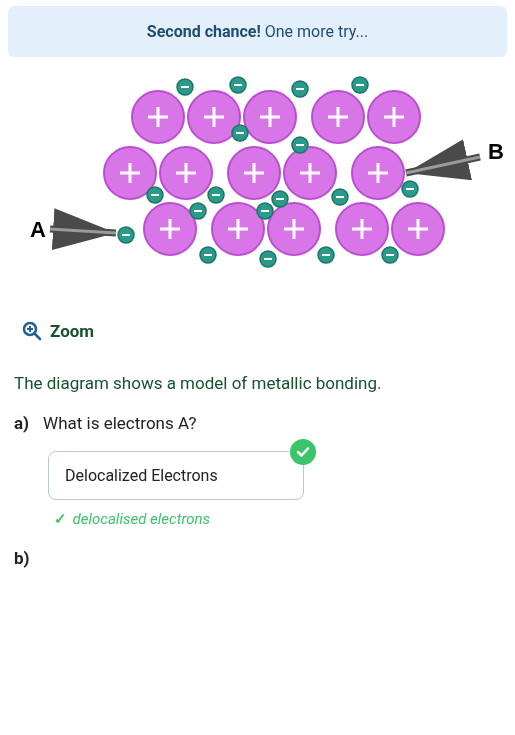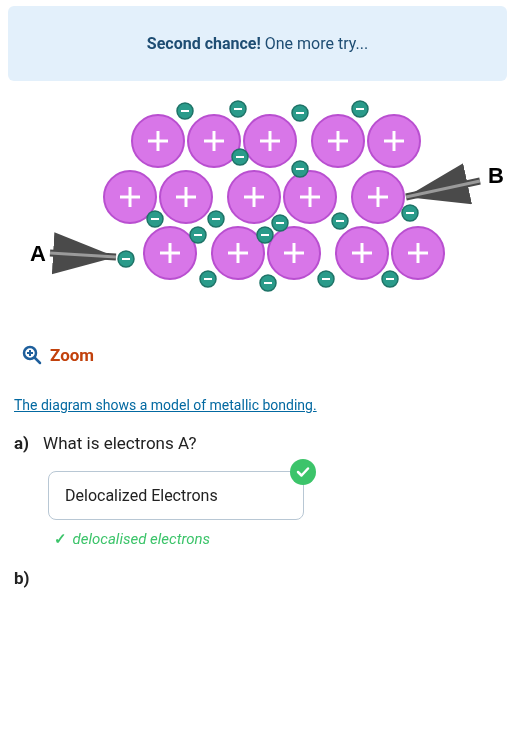--- a/index.html
+++ b/index.html
@@ -6,21 +6,21 @@
   body {
     font-family: -apple-system, BlinkMacSystemFont, 'Segoe UI', Roboto, Arial, sans-serif;
     width: 515px;
     height: 735px;
     background: #fff;
     color: #1a2b3c;
     padding: 0;
   }
   .banner {
     background: #e3f0fb;
-    padding: 28px 20px;
+    padding: 16px 20px;
     text-align: center;
     margin: 6px 8px 0 8px;
     border-radius: 6px;
     font-size: 16px;
     color: #1e4d73;
   }
   .banner .bold { font-weight: 700; }
   .diagram-wrap {
     position: relative;
     width: 100%;
@@ -30,34 +30,33 @@
   .diagram-svg {
     position: absolute;
     top: 0; left: 0;
   }
   .zoom-row {
     display: flex;
     align-items: center;
     gap: 8px;
     padding: 10px 8px 0 22px;
     margin-top: 14px;
-    color: #c2410c;
+    color: #14532d;
     font-weight: 700;
     font-size: 17px;
     cursor: pointer;
   }
   .zoom-icon {
     width: 20px; height: 20px;
     position: relative;
   }
   .prompt {
-    font-size: 14px;
+    font-size: 17px;
     padding: 32px 14px 0 14px;
-    color: #0369a1;
-    text-decoration: underline;
+    color: #14532d;
   }
   .question {
     padding: 20px 14px 0 14px;
   }
   .q-row {
     display: flex;
     gap: 14px;
     font-size: 17px;
     color: #222;
   }

